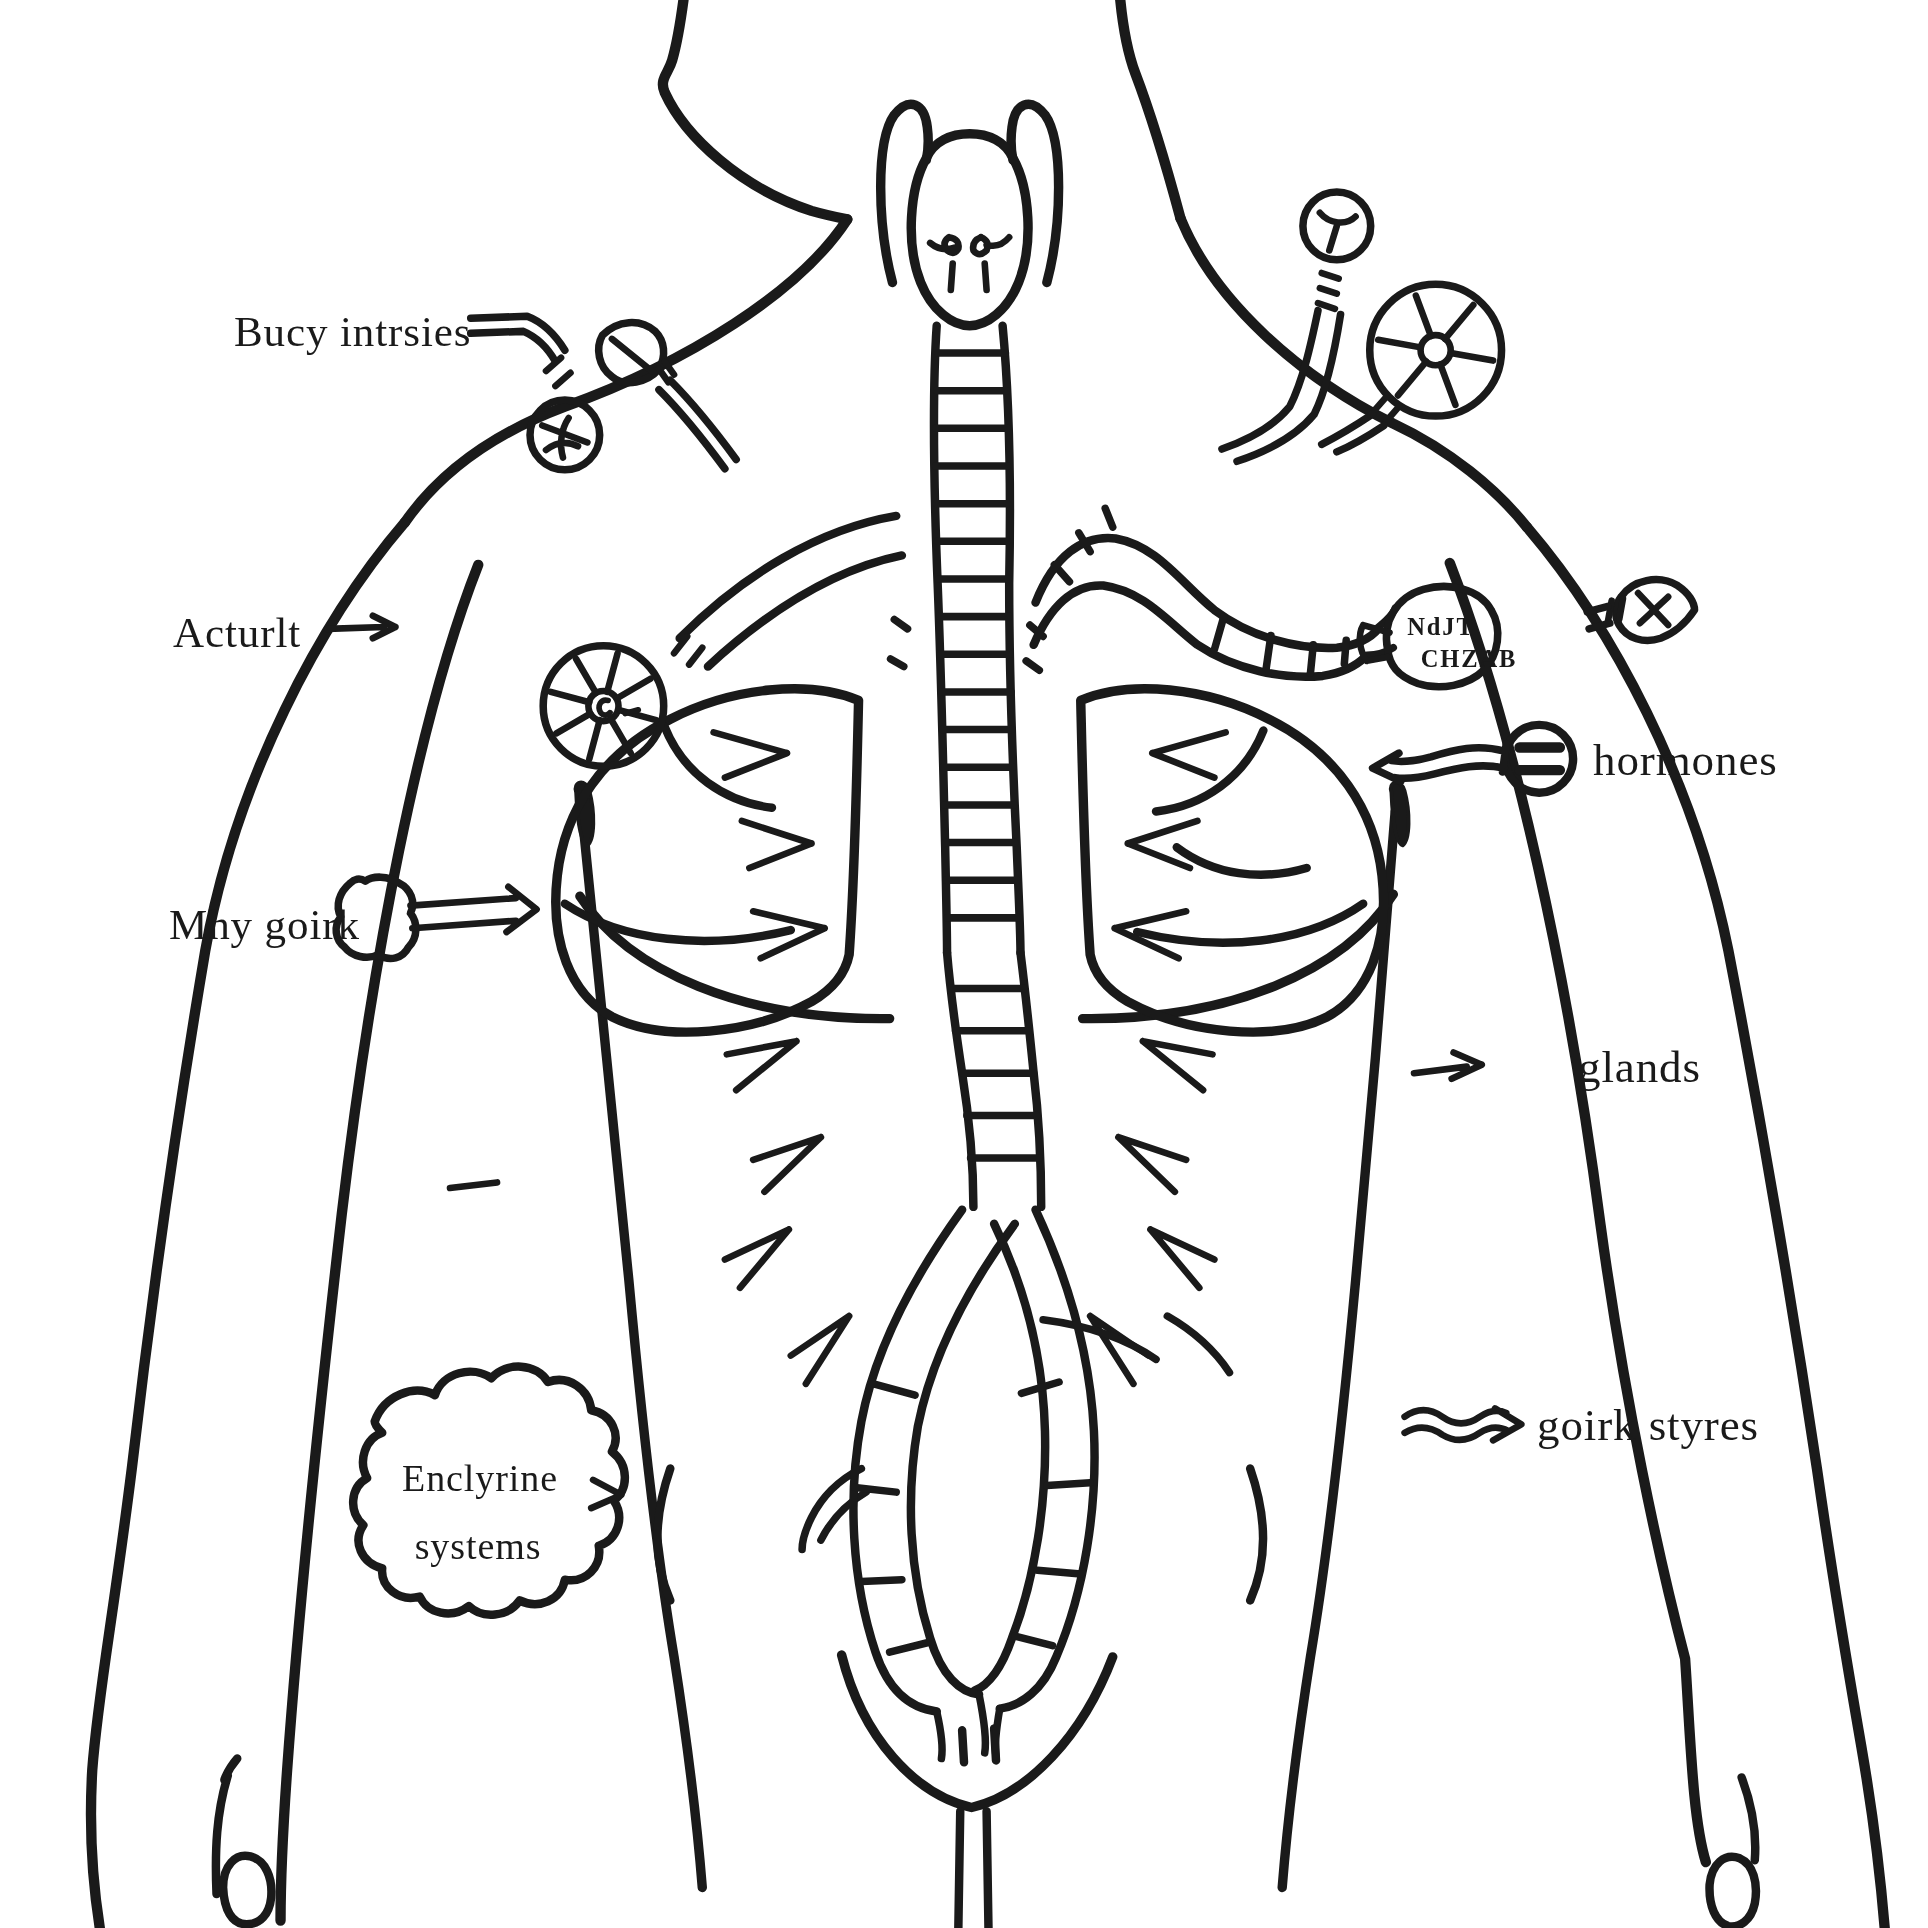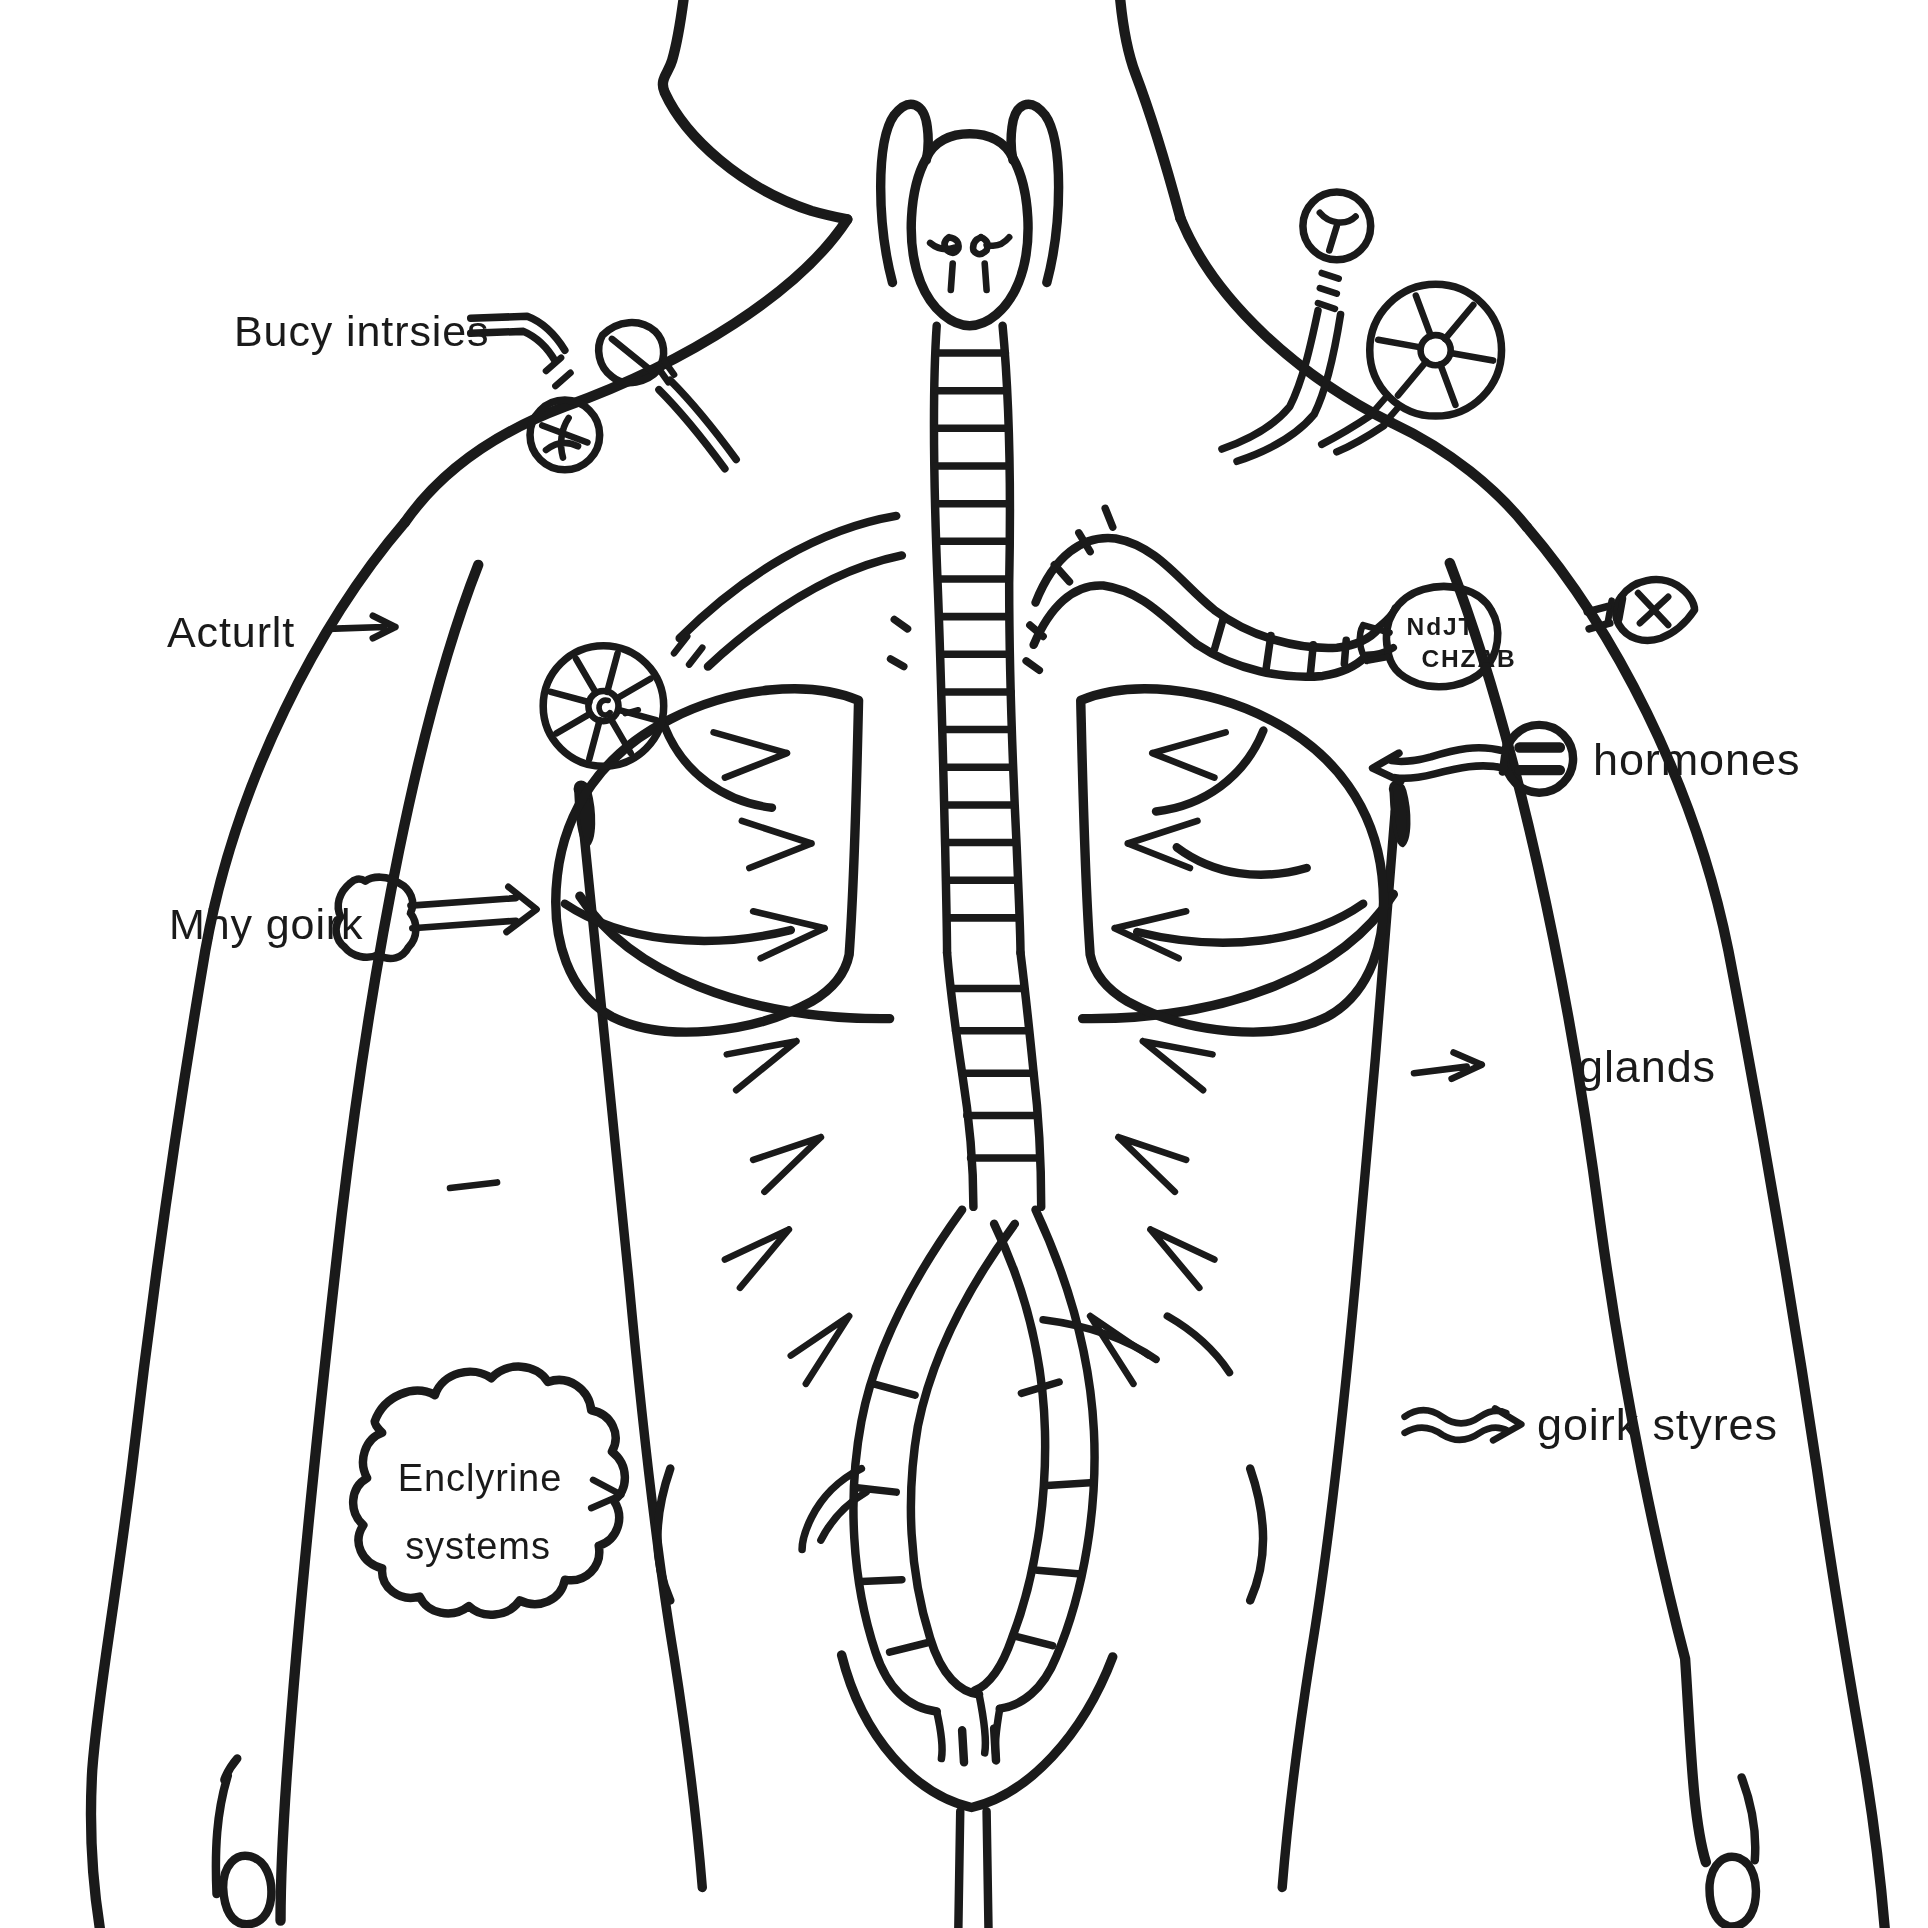--- a/index.html
+++ b/index.html
@@ -1,18 +1,18 @@
 <!DOCTYPE html>
 <html style="font-size:15px"><head>
 <meta charset="utf-8">
 <style>
   html,body{margin:0;padding:0;background:#ffffff;}
   #stage{
     position:relative;width:1928px;height:1928px;background:#ffffff;
-    font-family:Liberation Sans, sans-serif;color:#1a1a1a;overflow:hidden;
+    font-family:Liberation Serif, serif;color:#1a1a1a;overflow:hidden;
   }
   #lineart{position:absolute;left:0;top:0;width:1928px;height:1928px;}
   .lbl{position:absolute;color:#1a1a1a;white-space:nowrap;letter-spacing:0.9px;}
   .lbl-left{font-size:43px;}
   .lbl-right{font-size:45px;}
   .cloud-text{
     position:absolute;text-align:center;font-size:38px;line-height:1.0;
     transform:translate(-50%,-50%);letter-spacing:0.9px;
   }
   .bubble-text{
@@ -197,21 +197,21 @@
     <path d="M478 1262 L528 1256"></path>
     <path d="M1502 1140 L1558 1133 M1544 1118 L1574 1131 M1542 1146 L1574 1131"></path>
     <path d="M1492 1505 q20 -14 40 0 q20 14 40 0 q15 -10 28 -4
          M1492 1522 q20 -12 40 2 q20 12 40 -2 q15 -10 30 -2
          M1588 1496 L1616 1513 M1586 1530 L1616 1513"></path>
   </g>
 </svg>
 
   <div class="lbl lbl-left" style="left:234px;top:307px;">Bucy intrsies</div>
 
-  <div class="lbl lbl-left" style="left:167px;top:608px;">Acturlt</div>
+  <div class="lbl lbl-left" style="left:173px;top:608px;">Acturlt</div>
 
   <div class="lbl lbl-left" style="left:169px;top:900px;">Mhy goirk</div>
 
 
   <div class="cloud-text" style="left:480px;top:1478px;">Enclyrine</div>
   <div class="cloud-text" style="left:478px;top:1518px;margin-top:28px;">systems</div>
 
   <div class="lbl lbl-right" style="left:1593px;top:734px;text-align:center;">hormones</div>
 
   <div class="lbl lbl-right" style="left:1578px;top:1041px;">glands</div>

